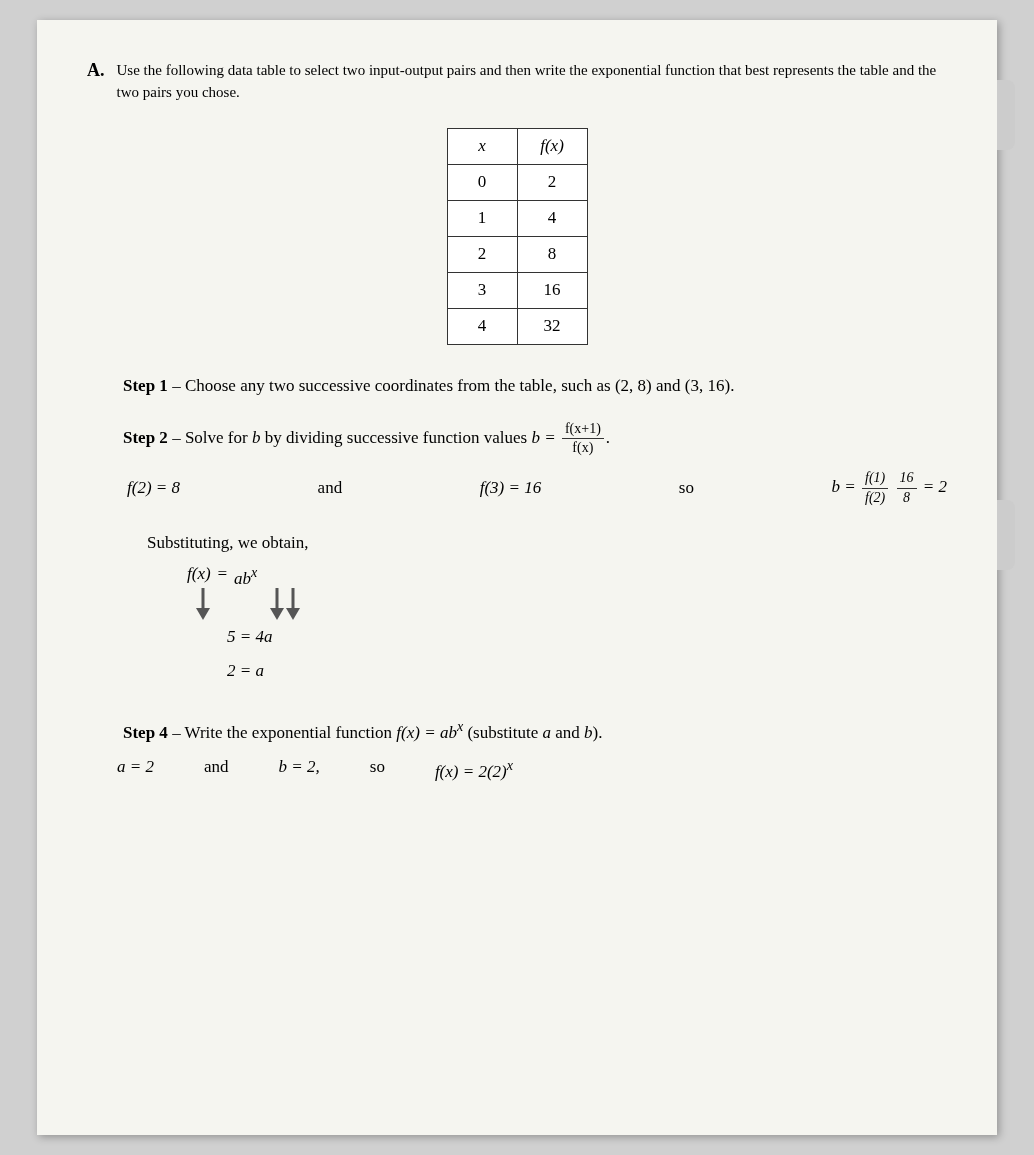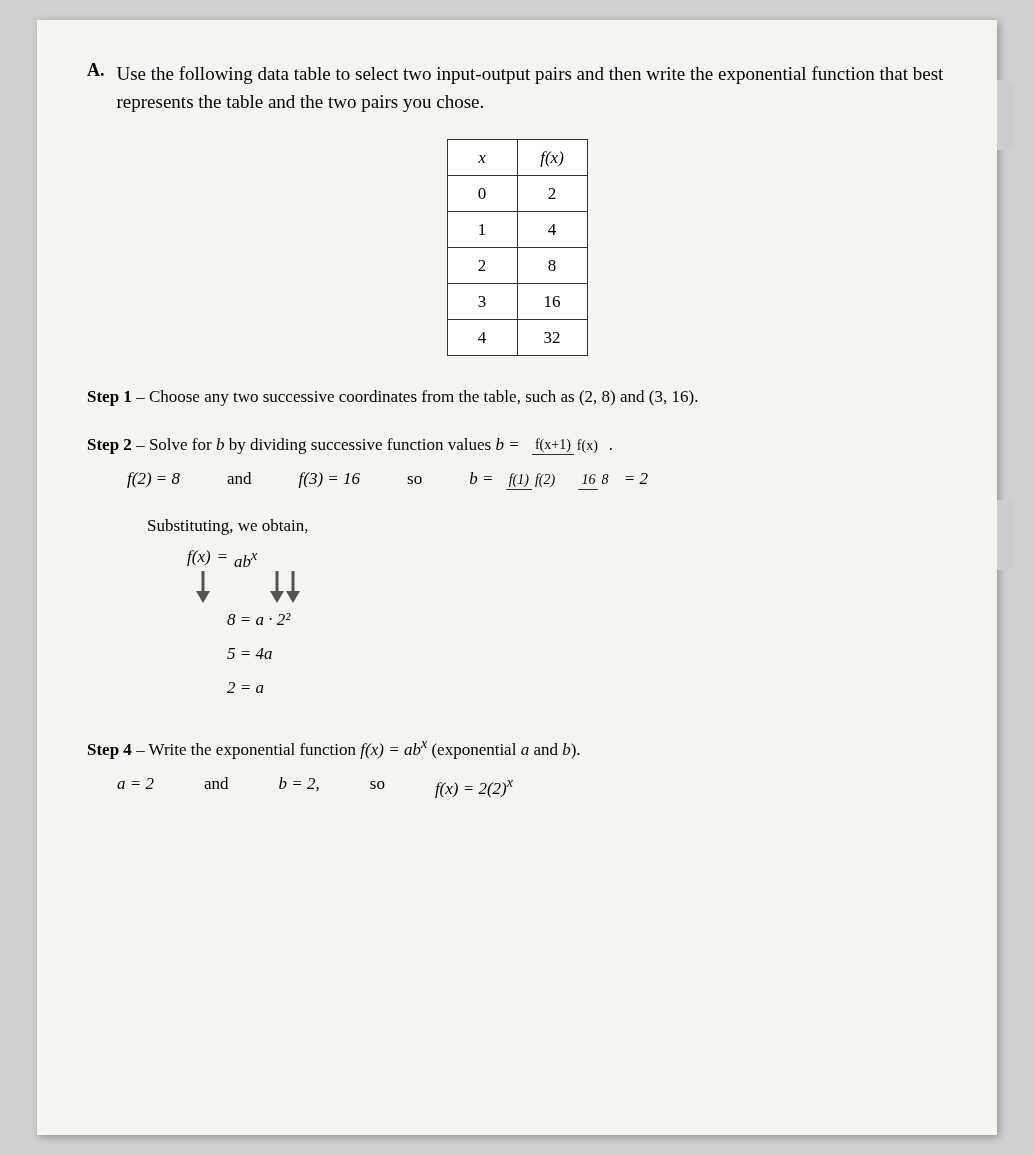--- a/index.html
+++ b/index.html
@@ -43,21 +43,21 @@
     .section-header {
       display: flex;
       gap: 12px;
       margin-bottom: 24px;
     }
     .section-label {
       font-size: 18px;
       font-weight: bold;
     }
     .section-text {
-      font-size: 19px;
+      font-size: 15px;
       line-height: 1.45;
     }
     
     .table-container {
       display: flex;
       justify-content: center;
       margin: 20px 0 28px 0;
     }
     table {
       border-collapse: collapse;
@@ -81,45 +81,47 @@
     
     .step-block {
       margin-bottom: 22px;
     }
     .step-line {
       font-size: 17px;
       line-height: 1.5;
     }
     .step-bold {
       font-weight: bold;
+      margin-left: 36px;
     }
     .fraction {
       display: inline-flex;
-      flex-direction: row;
+      flex-direction: column;
       align-items: center;
       vertical-align: middle;
       font-size: 14px;
-      margin: 0 8px;
+      margin: 0 2px;
     }
     .fraction .num {
       border-bottom: 1.5px solid #333;
       padding: 0 3px;
       line-height: 1.3;
     }
     .fraction .den {
       padding: 0 3px;
       line-height: 1.3;
     }
     
     .eq-row {
       display: flex;
       align-items: center;
       gap: 47px;
       margin: 12px 0 0 40px;
       font-size: 17px;
+      justify-content: space-between;
     }
     .eq-row .math-item {
       font-style: italic;
     }
     
     .step3-indent {
       margin-left: 60px;
       margin-top: 12px;
     }
     .step3-line {
@@ -248,30 +250,29 @@
           <svg width="44" height="32" viewBox="0 0 44 32" style="margin-left:18px;">
             <line x1="10" y1="0" x2="10" y2="20" stroke="#555" stroke-width="3"></line>
             <polygon points="3,20 17,20 10,32" fill="#555"></polygon>
             <line x1="26" y1="0" x2="26" y2="20" stroke="#555" stroke-width="3"></line>
             <polygon points="19,20 33,20 26,32" fill="#555"></polygon>
           </svg>
         </div>
       </div>
 
       <div class="calc-lines" style="margin-left:80px;">
-        <p>8 = a · 2²</p>
         <p>5 = 4a</p>
         <p>2 = a</p>
       </div>
     </div>
   </div>
 
   <div class="step-block" style="margin-top:28px;">
     <span class="step-line">
-      <span class="step-bold">Step 4</span><span> – Write the exponential function </span><em>f(x) = ab<sup>x</sup></em><span> (exponential </span><em>a</em><span> and </span><em>b</em><span>).</span>
+      <span class="step-bold">Step 4</span><span> – Write the exponential function </span><em>f(x) = ab<sup>x</sup></em><span> (substitute </span><em>a</em><span> and </span><em>b</em><span>).</span>
     </span>
     <div class="step4-row">
       <span>a = 2</span>
       <span style="font-style:normal;">and</span>
       <span>b = 2,</span>
       <span style="font-style:normal;">so</span>
       <span><em>f(x) = 2(2)</em><em><sup>x</sup></em></span>
     </div>
   </div>
 

